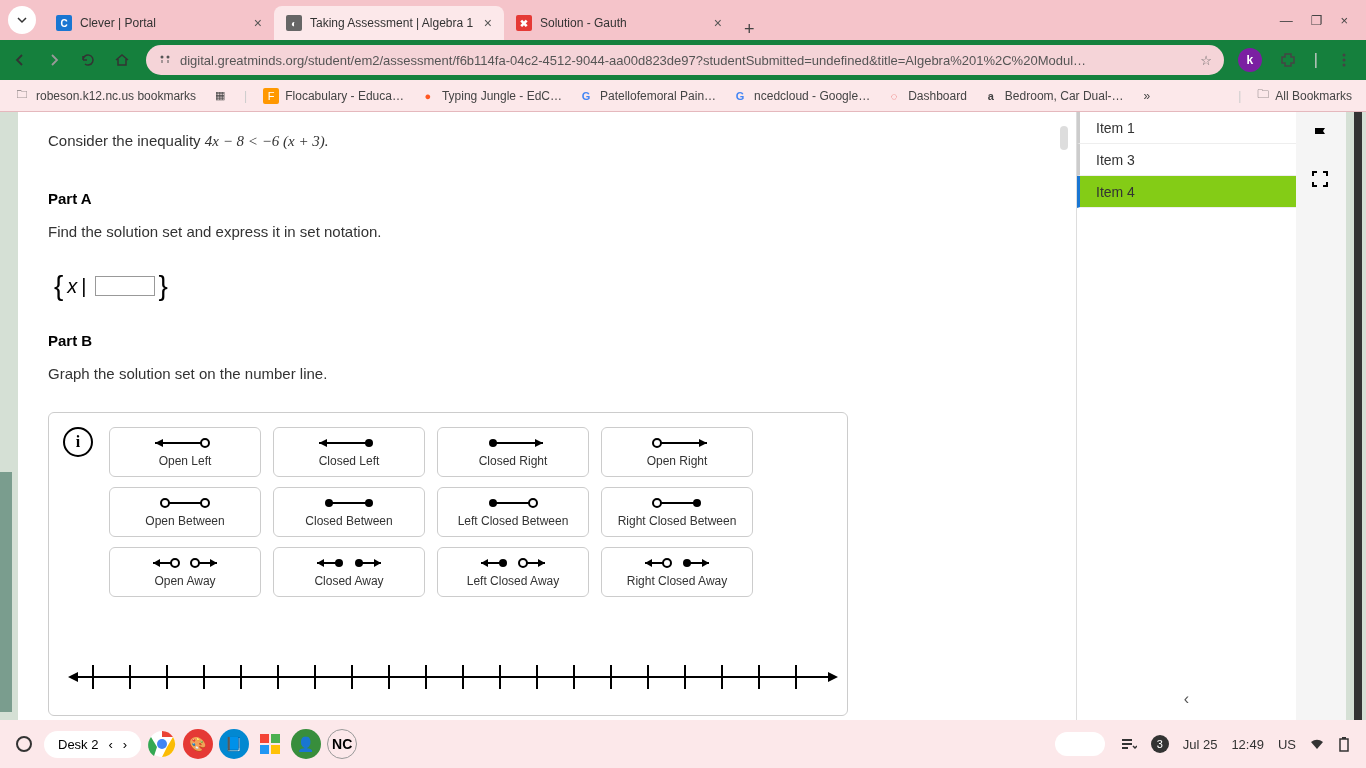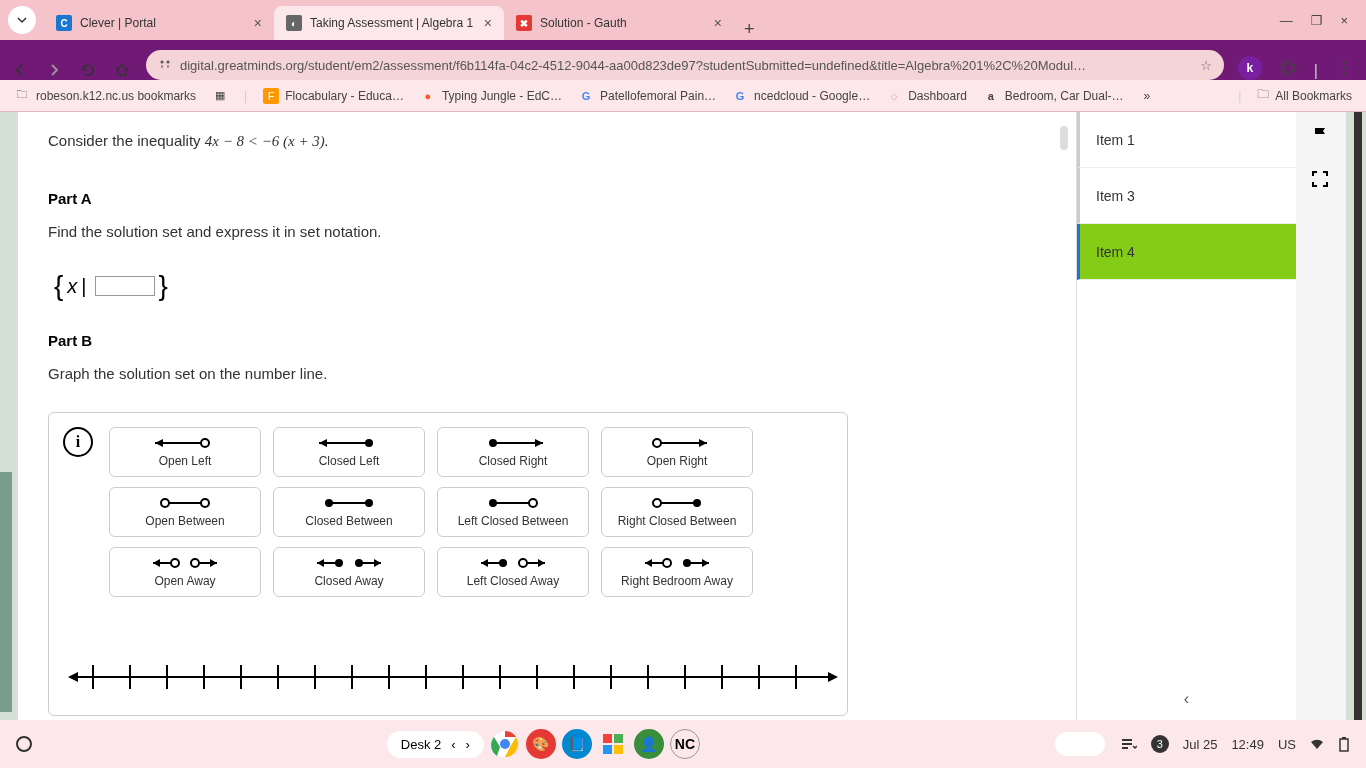--- a/index.html
+++ b/index.html
@@ -7,21 +7,21 @@
 .titlebar{height:40px;background:#f5c4ca;display:flex;align-items:center;padding:0 8px}
 .tab-dropdown{width:28px;height:28px;background:#fff;border-radius:14px;display:flex;align-items:center;justify-content:center;margin-right:8px}
 .tabs{display:flex;align-items:flex-end;height:40px;flex:1}
 .tab{height:34px;display:flex;align-items:center;padding:0 12px;min-width:230px;max-width:240px;font-size:12px;color:#333;position:relative;border-radius:8px 8px 0 0}
 .tab.active{background:#fce8ea}
 .tab .favicon{width:16px;height:16px;margin-right:8px;border-radius:2px;display:flex;align-items:center;justify-content:center;font-size:10px;color:#fff;font-weight:bold}
 .tab .title{flex:1;overflow:hidden;text-overflow:ellipsis;white-space:nowrap}
 .tab .close{margin-left:8px;font-size:14px;color:#555}
 .newtab{padding:0 10px;font-size:18px;color:#444}
 .winbtns{display:flex;gap:18px;padding:0 10px;color:#444;font-size:13px}
-.toolbar{height:40px;background:#701a75;display:flex;align-items:flex-end;padding:0 10px;gap:14px}
+.toolbar{height:40px;background:#15803d;display:flex;align-items:center;padding:0 10px;gap:14px}
 .toolbar .navbtn{width:20px;height:20px;display:flex;align-items:center;justify-content:center;color:#444}
 .urlbar{flex:1;height:30px;background:#f5d4d8;border-radius:15px;display:flex;align-items:center;padding:0 12px;font-size:13px;color:#555;gap:8px}
 .urlbar .star{margin-left:auto;color:#666}
 .ext-icon{width:24px;height:24px;border-radius:12px;display:flex;align-items:center;justify-content:center}
 .bookmarks{height:32px;background:#fce8ea;display:flex;align-items:center;padding:0 14px;gap:16px;font-size:12px;color:#444;border-bottom:1px solid #e5b8bd}
 .bm{display:flex;align-items:center;gap:6px;white-space:nowrap}
 .bm .bico{width:16px;height:16px;display:flex;align-items:center;justify-content:center;font-size:11px}
 .allbm{margin-left:auto;display:flex;align-items:center;gap:6px}
 .content{flex:1;background:#d5e0d5;display:flex;position:relative;overflow:hidden}
 .leftstrip{width:18px;background:#d5e0d5;position:relative}
@@ -36,30 +36,30 @@
 .setinput .brace{font-size:28px}
 .setinput input{width:60px;height:20px;border:1px solid #999;margin:0 4px}
 .scrollhandle{position:absolute;right:8px;top:14px;width:8px;height:24px;background:#ddd;border-radius:4px}
 .toolbox{border:1px solid #ccc;border-radius:6px;padding:14px;width:800px;margin-top:10px}
 .toolrow{display:flex;gap:12px;margin-bottom:10px;align-items:flex-start}
 .info-icon{width:30px;height:30px;border:2px solid #000;border-radius:50%;display:flex;align-items:center;justify-content:center;font-weight:bold;font-family:serif;font-size:16px;margin-right:4px}
 .toolbtn{width:152px;height:50px;border:1px solid #ccc;border-radius:6px;display:flex;flex-direction:column;align-items:center;justify-content:center;font-size:12px;color:#333;gap:4px}
 .toolbtn svg{width:80px;height:14px}
 .numberline{margin-top:50px;width:780px}
 .sidebar{width:220px;background:#fff;border-left:1px solid #ddd;display:flex;flex-direction:column;position:relative}
-.navitem{height:56px;display:flex;align-items:center;padding:0 16px;font-size:14px;color:#333;border-bottom:1px solid #eee;border-left:3px solid #ccc}
+.navitem{height:32px;display:flex;align-items:center;padding:0 16px;font-size:14px;color:#333;border-bottom:1px solid #eee;border-left:3px solid #ccc}
 .navitem.active{background:#84cc16;border-left:3px solid #1976d2}
 .sidectl{width:50px;background:#f5f5f5;display:flex;flex-direction:column;align-items:center;padding-top:14px;gap:24px}
 .sidectl .ico{width:20px;height:20px;color:#333}
 .collapse{position:absolute;bottom:12px;left:50%;transform:translateX(-50%);font-size:16px;color:#555}
 .rightedge{width:20px;background:#d5e0d5;position:relative}
 .rightedge::before{content:"";position:absolute;right:4px;top:0;width:8px;height:100%;background:#333}
 .shelf{height:48px;background:#fce8ea;display:flex;align-items:center;padding:0 16px;gap:12px}
 .shelf .circle{width:16px;height:16px;border:2px solid #333;border-radius:50%}
-.shelf .center{flex:1;display:flex;align-items:center;justify-content:center;gap:6px}
+.shelf .center{flex:1;display:flex;align-items:center;gap:6px}
 .shelf .appico{width:30px;height:30px;border-radius:50%;display:flex;align-items:center;justify-content:center;font-size:14px}
 .deskpill{background:#fff;border-radius:16px;padding:6px 14px;font-size:13px;display:flex;align-items:center;gap:10px}
 .shelf .right{display:flex;align-items:center;gap:14px;font-size:13px;color:#333}
 .pill{background:#fff;border-radius:14px;width:50px;height:24px}
 .badge3{width:18px;height:18px;border-radius:50%;background:#333;color:#fff;font-size:11px;display:flex;align-items:center;justify-content:center}
 </style>
 </head>
 <body>
 
 <div class="titlebar">
@@ -308,21 +308,21 @@
           </div>
           <div class="toolbtn">
             <svg viewBox="0 0 80 14">
                 <line x1="8" y1="7" x2="30" y2="7" stroke="#000" stroke-width="2"></line>
                 <polygon points="8,7 15,3 15,11" fill="#000"></polygon>
                 <circle cx="30" cy="7" r="4" fill="#fff" stroke="#000" stroke-width="2"></circle>
                 <line x1="50" y1="7" x2="72" y2="7" stroke="#000" stroke-width="2"></line>
                 <circle cx="50" cy="7" r="4" fill="#000"></circle>
                 <polygon points="72,7 65,3 65,11" fill="#000"></polygon>
               </svg>
-            <span>Right Bedroom Away</span>
+            <span>Right Closed Away</span>
           </div>
         </div>
 
         <svg class="numberline" viewBox="0 0 780 40">
           <line x1="10" y1="20" x2="770" y2="20" stroke="#000" stroke-width="2"></line>
           <polygon points="5,20 15,15 15,25" fill="#000"></polygon>
           <polygon points="775,20 765,15 765,25" fill="#000"></polygon>
           <g stroke="#000" stroke-width="2">
             <line x1="30" y1="8" x2="30" y2="32"></line>
               <line x1="67" y1="8" x2="67" y2="32"></line>

